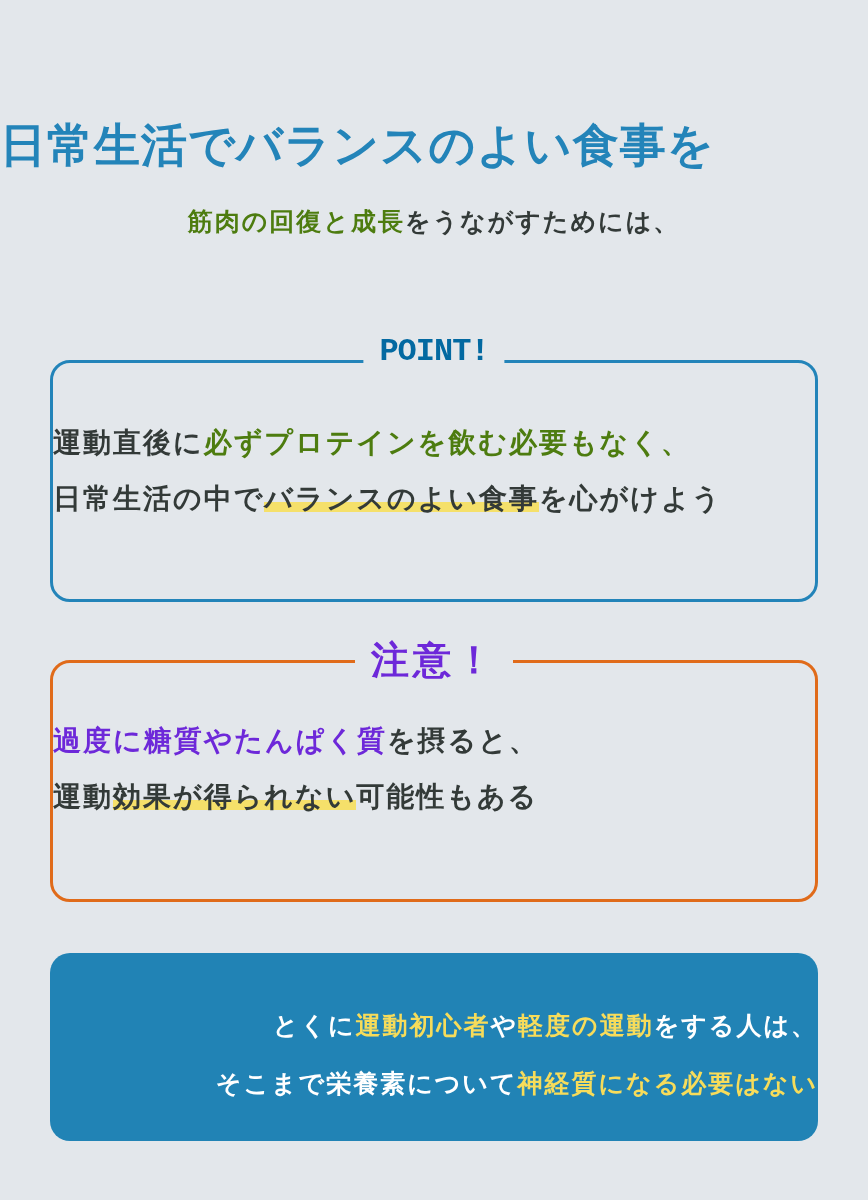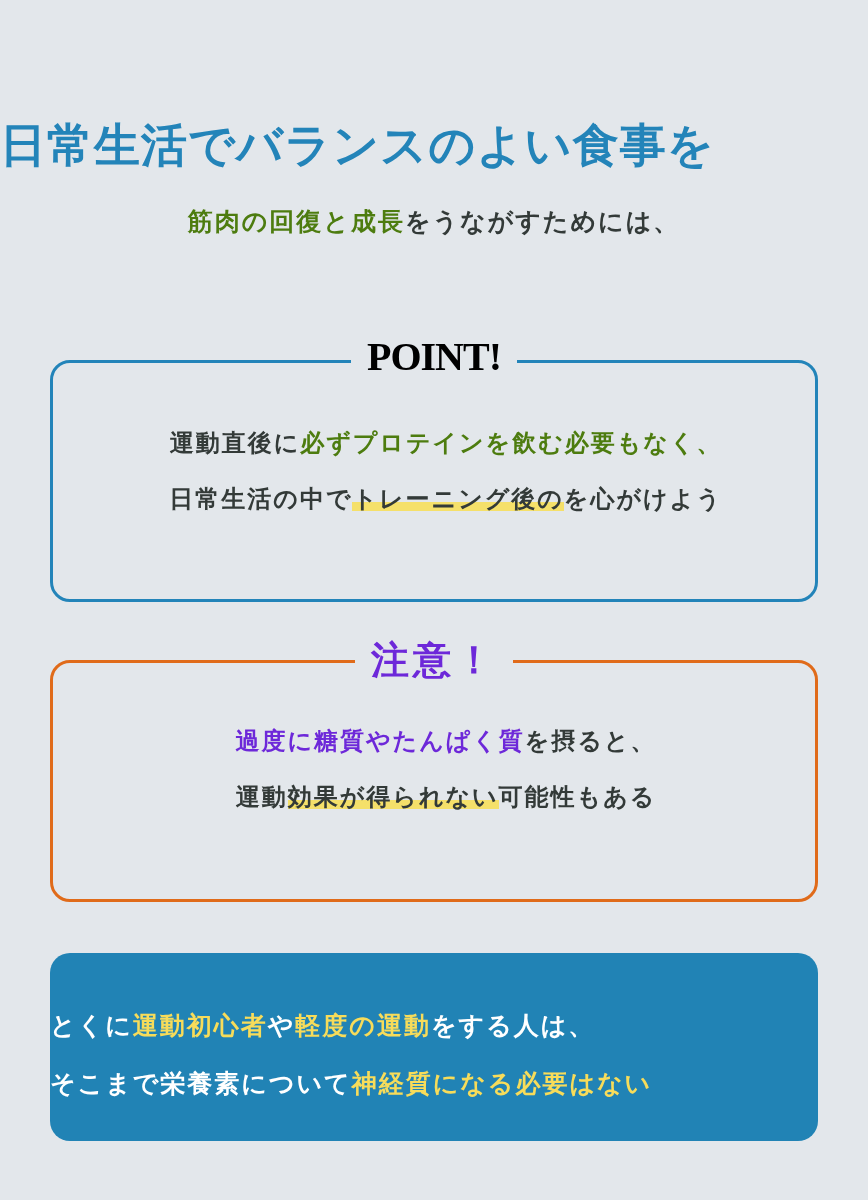--- a/index.html
+++ b/index.html
@@ -24,33 +24,33 @@
   .box {
     position:absolute; left:50px; width:768px; border:3px solid; border-radius:20px;
     box-sizing:border-box;
   }
   .box.point { top:360px; height:242px; border-color:#2384b9; }
   .box.caution { top:660px; height:242px; border-color:#e06b1a; }
   .box-label {
     position:absolute; top:-34px; left:50%; transform:translateX(-50%);
     background:#e3e7eb; padding:0 16px; font-weight:bold; white-space:nowrap;
   }
-  .point .box-label { font-size:40px; color:#000000; font-family:Liberation Serif, serif; letter-spacing:-1px; top:-30px; }
+  .point .box-label { font-size:32px; color:#0369a1; font-family:Liberation Mono, monospace; letter-spacing:-1px; top:-30px; }
   .caution .box-label { font-size:38px; color:#6d28d9; top:-28px; letter-spacing:4px; }
   .box-body {
-    position:absolute; top:52px; left:12px; width:100%; text-align:center;
-    font-size:24px; font-weight:bold; line-height:56px; letter-spacing:2px;
+    position:absolute; top:52px; left:0; width:100%; 
+    font-size:28px; font-weight:bold; line-height:56px; letter-spacing:2px;
   }
   .caution .box-body { top:50px; }
   .banner {
     position:absolute; top:953px; left:50px; width:768px; height:188px;
     background:#2183b5; border-radius:20px;
   }
   .banner-body {
-    position:absolute; top:44px; left:0; width:100%; text-align:left;
+    position:absolute; top:44px; left:0; width:100%; text-align:right;
     font-size:25px; font-weight:bold; line-height:58px; letter-spacing:2px; color:#fff;
   }
 </style>
 </head>
 <body>
 
 <h1 class="title">日常生活でバランスのよい食事を</h1>
 
 <div class="intro">
   <span class="line">
@@ -58,21 +58,21 @@
   </span>
 </div>
 
 <div class="box point">
   <div class="box-label">POINT!</div>
   <div class="box-body">
     <span class="line">
       <span>運動直後に</span><span class="blue">必ずプロテインを飲む必要もなく、</span>
     </span>
     <span class="line">
-      <span>日常生活の中で</span><span class="hl">トレーニング後の</span><span>を心がけよう</span>
+      <span>日常生活の中で</span><span class="hl">バランスのよい食事</span><span>を心がけよう</span>
     </span>
   </div>
 </div>
 
 <div class="box caution">
   <div class="box-label">注意！</div>
   <div class="box-body">
     <span class="line">
       <span class="orange">過度に糖質やたんぱく質</span><span>を摂ると、</span>
     </span>

